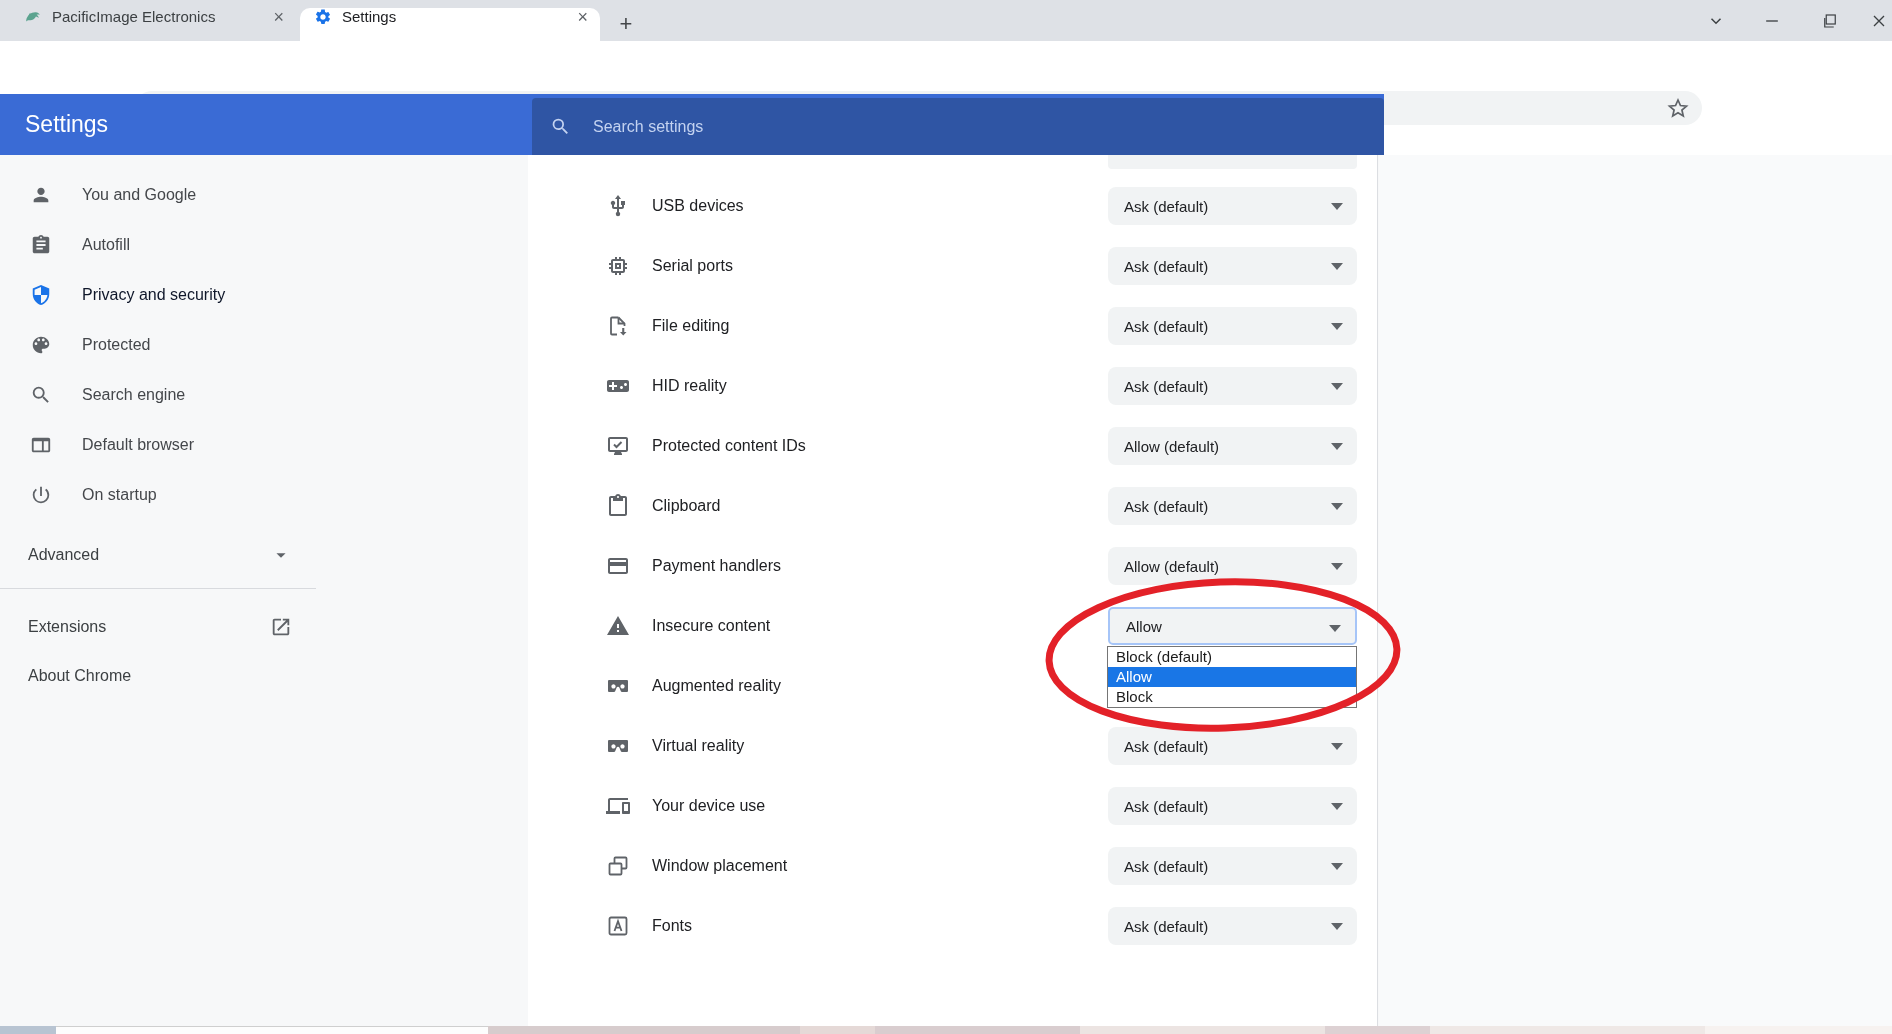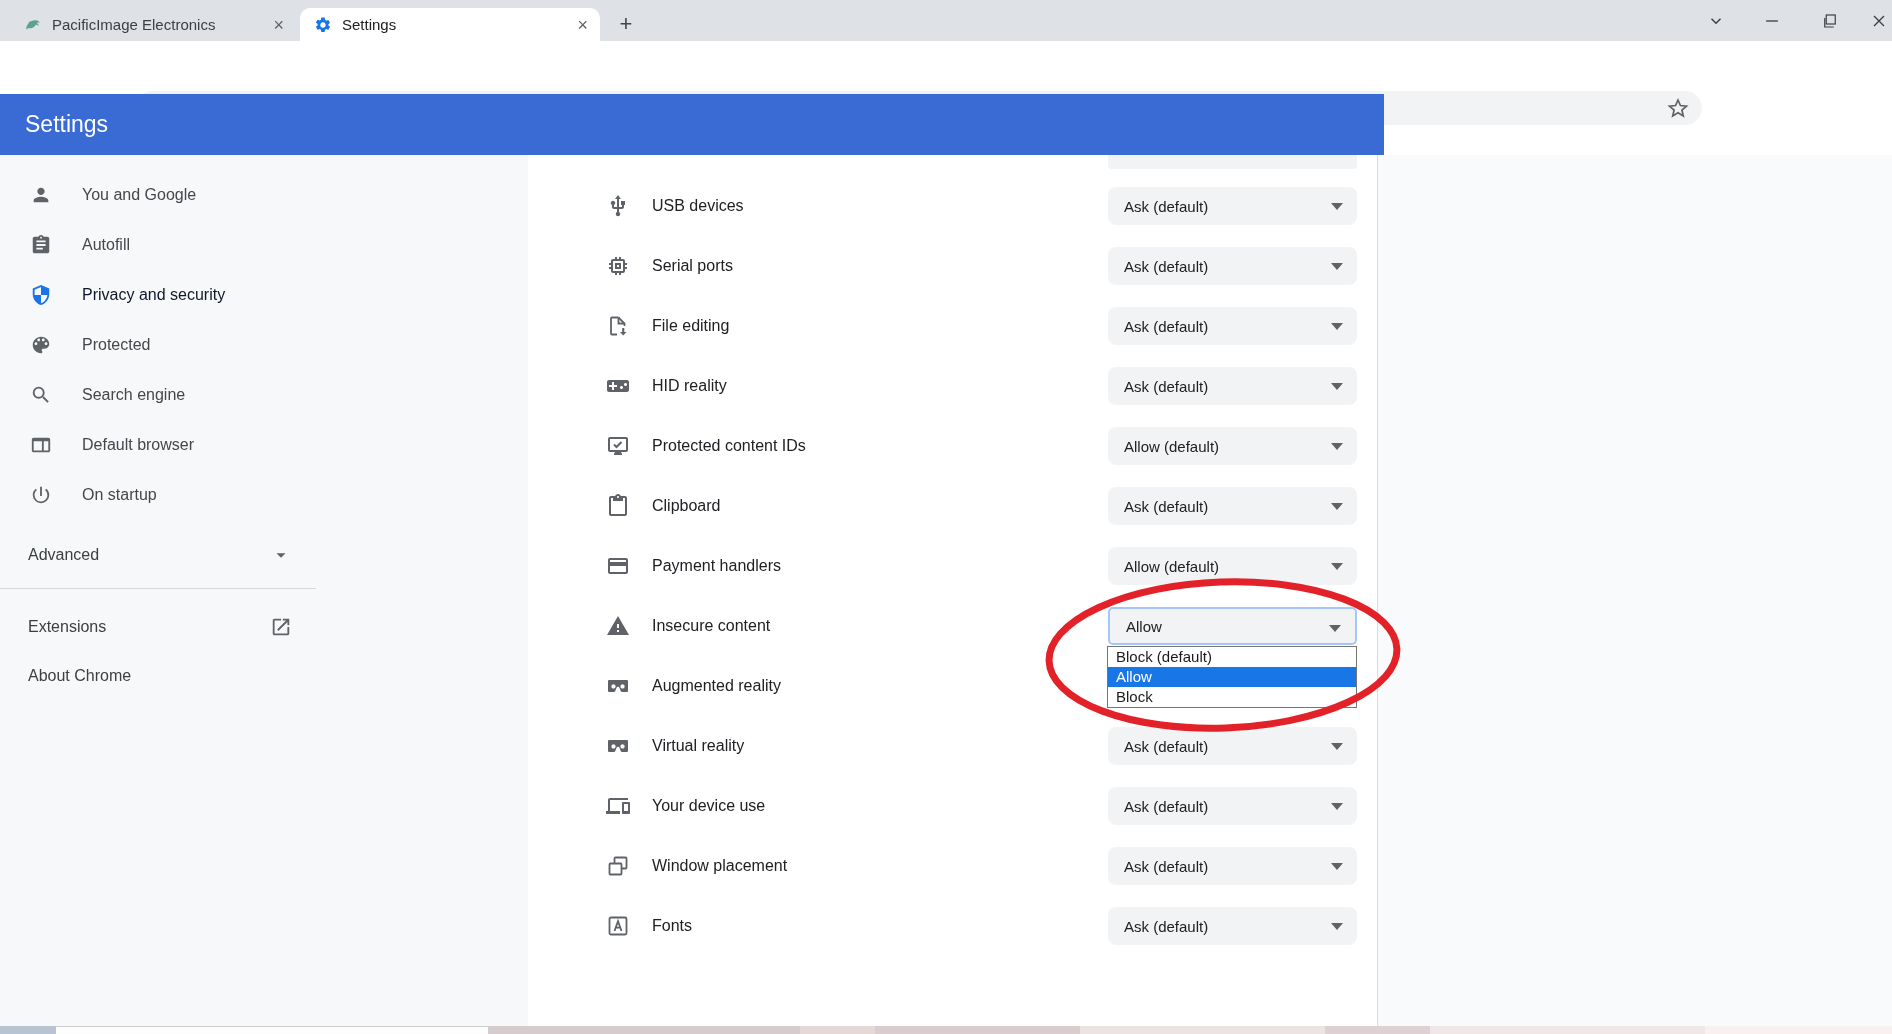--- a/index.html
+++ b/index.html
@@ -3,21 +3,21 @@
 <meta charset="utf-8">
 <style>
   * { margin:0; padding:0; box-sizing:border-box; }
   html,body { width:1892px; height:1034px; overflow:hidden; background:#fff;
     font-family:"Liberation Sans", sans-serif; }
   .abs { position:absolute; }
   #screen { position:relative; width:1892px; height:1034px; }
 
   
   #tabstrip { left:0; top:0; width:1892px; height:41px; background:#dee1e6; }
-  .tab { position:absolute; top:8px; height:33px; display:flex; align-items:center; }
+  .tab { position:absolute; top:8px; height:33px; display:flex; align-items:flex-start; }
   .tab.inactive { color:#3c4043; }
   .tab.active { background:#fff; border-radius:10px 10px 0 0; color:#202124; }
   .tab-title { font-size:15px; white-space:nowrap; overflow:hidden; flex:1; }
   .tab-close { font-size:18px; color:#5f6368; margin:0 12px 0 8px; line-height:1; }
   .favicon { width:18px; height:18px; margin:0 10px 0 14px; flex:0 0 auto; }
   #newtab { position:absolute; left:613px; top:12px; width:26px; height:26px;
     color:#44474a; font-size:22px; text-align:center; line-height:24px; }
   .winctl { position:absolute; top:0; height:41px; width:46px; display:flex;
     align-items:center; justify-content:center; color:#3c4043; }
 
@@ -160,20 +160,26 @@
     </div>
     <span id="star">
       <svg viewBox="0 0 24 24" width="24" height="24">
           <path fill="none" stroke="#5f6368" stroke-width="1.7" d="M12 4l2.45 5.56 6.05.52-4.59 3.98 1.38 5.92L12 16.82 6.71 19.98l1.38-5.92L3.5 10.08l6.05-.52z"></path>
         </svg>
     </span>
   </div>
 
   <div id="header" class="abs">
     <div id="header-title">Settings</div>
+    <div id="searchbox">
+      <svg viewBox="0 0 24 24" width="21" height="21">
+          <path fill="#c4d3f1" d="M15.5 14h-.79l-.28-.27A6.47 6.47 0 0 0 16 9.5 6.5 6.5 0 1 0 9.5 16c1.61 0 3.09-.59 4.23-1.57l.27.28v.79l5 4.99L20.49 19l-4.99-5zm-6 0A4.5 4.5 0 1 1 14 9.5 4.5 4.5 0 0 1 9.5 14z"></path>
+        </svg>
+      <span id="search-ph">Search settings</span>
+    </div>
   </div>
 
   <div id="page" class="abs">
     <div id="right-bg" class="abs"></div>
 
     <div id="sidebar">
         <div class="nav-item" style="top: 15px;">
           <span class="nicon"><svg viewBox="0 0 24 24" width="22" height="22">
               <path fill="#5f6368" d="M12 12c2.21 0 4-1.79 4-4s-1.79-4-4-4-4 1.79-4 4 1.79 4 4 4zm0 2c-2.67 0-8 1.34-8 4v2h16v-2c0-2.66-5.33-4-8-4z"></path>
             </svg></span>

